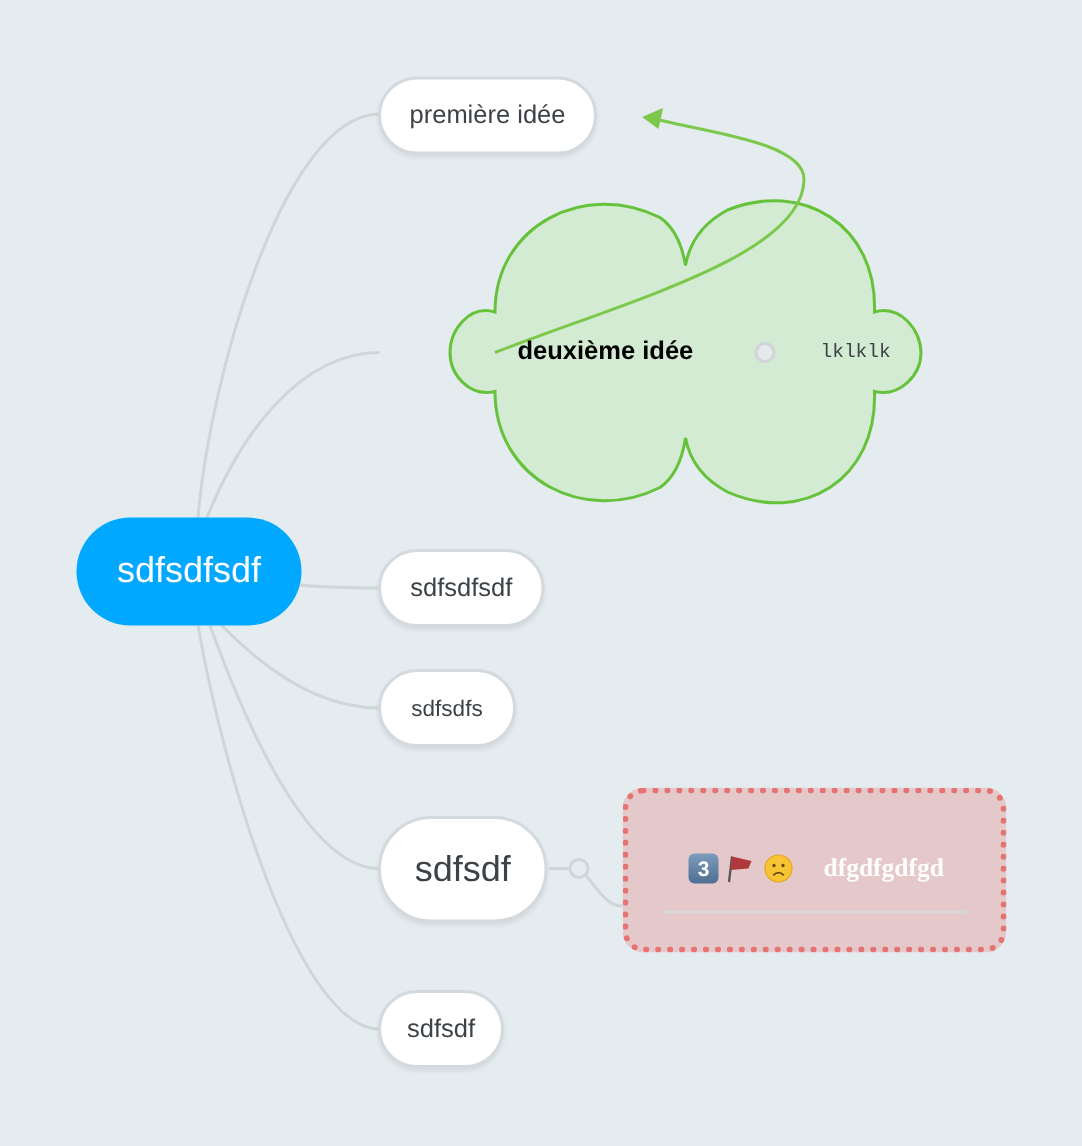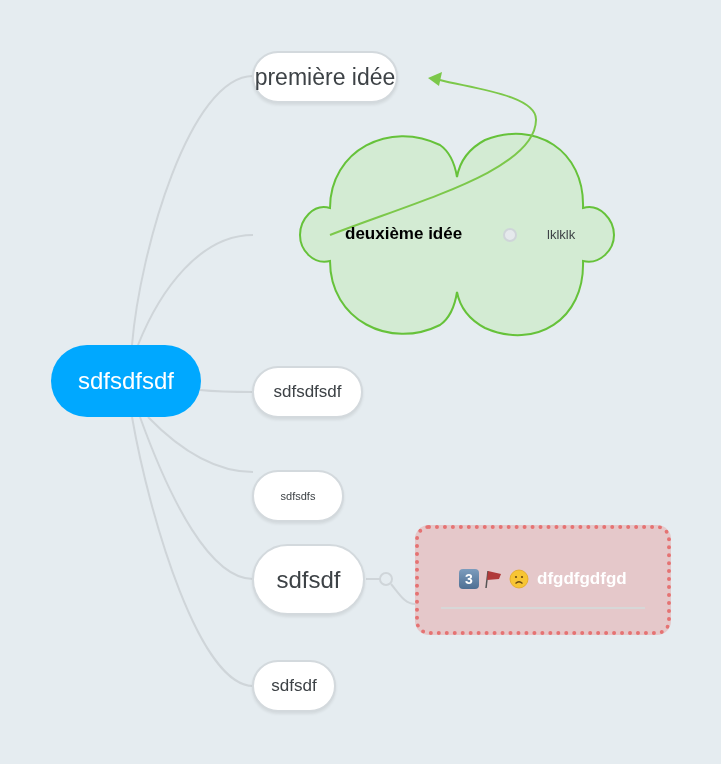--- a/index.html
+++ b/index.html
@@ -33,21 +33,21 @@
     display: flex; align-items: center; justify-content: center;
   }
   .cloud-label {
     position: absolute;
     left: 345px; top: 224px;
     color: #000000; font-weight: bold; font-size: 17px;
   }
   .cloud-child {
     position: absolute;
     left: 547px; top: 227px;
-    color: #3d4246; font-size: 13px;
+    color: #3d4246; font-size: 13px; font-family: Liberation Mono, monospace;
   }
   .flagged {
     position: absolute;
     left: 415px; top: 525px; width: 256px; height: 110px;
     box-sizing: border-box;
     background: #e5c8ca;
     border: 4px dotted #e57373;
     border-radius: 14px;
   }
   .flagged-content {
@@ -55,21 +55,21 @@
     display: flex; align-items: center; gap: 6px;
   }
   .badge-3 {
     width: 20px; height: 20px; border-radius: 4px;
     background: linear-gradient(#7c9cbd, #4e6f93);
     color: #fff; font-size: 14px; font-weight: bold;
     display: flex; align-items: center; justify-content: center;
   }
   .flag-icon { width: 18px; height: 20px; }
   .sad-icon { width: 20px; height: 20px; }
-  .flagged-text { color: #ffffff; font-weight: bold; font-size: 17px; margin-left: 2px; }
+  .flagged-text { color: #ffffff; font-weight: bold; font-size: 17px; margin-left: 14px; font-family: Liberation Serif, serif; }
   .flagged-underline {
     position: absolute; left: 22px; right: 22px; top: 78px;
     height: 2px; background: #d7d7d7;
   }
 </style>
 </head>
 <body>
 
 <div id="canvas">
 
@@ -108,36 +108,36 @@
     <circle cx="386" cy="579" r="6" fill="#e5ecf0" stroke="#cfd5d9" stroke-width="2"></circle>
 
     <path d="M330,235 C420,200 535,170 536,120 C537,95 470,88 440,80" fill="none" stroke="#7cc84a" stroke-width="2"></path>
     <polygon points="428,78 442,72 439,86" fill="#7cc84a"></polygon>
   </svg>
 
   <div class="root">
     <span>sdfsdfsdf</span>
   </div>
 
-  <div class="node" style="left:252px;top:51px;width:146px;height:52px;font-size:23px;">
+  <div class="node" style="left:252px;top:51px;width:146px;height:52px;font-size:17px;">
     <span>première idée</span>
   </div>
 
   <div class="cloud-label">
     <span>deuxième idée</span>
   </div>
   <div class="cloud-child">
     <span>lklklk</span>
   </div>
 
   <div class="node" style="left:252px;top:366px;width:111px;height:52px;font-size:17px;">
     <span>sdfsdfsdf</span>
   </div>
 
-  <div class="node" style="left:252px;top:446px;width:92px;height:52px;font-size:11px;margin-top:24px;">
+  <div class="node" style="left:252px;top:446px;width:92px;height:52px;font-size:15px;">
     <span>sdfsdfs</span>
   </div>
 
   <div class="node" style="left:252px;top:544px;width:113px;height:71px;font-size:24px;">
     <span>sdfsdf</span>
   </div>
 
   <div class="node" style="left:252px;top:660px;width:84px;height:52px;font-size:17px;">
     <span>sdfsdf</span>
   </div>

